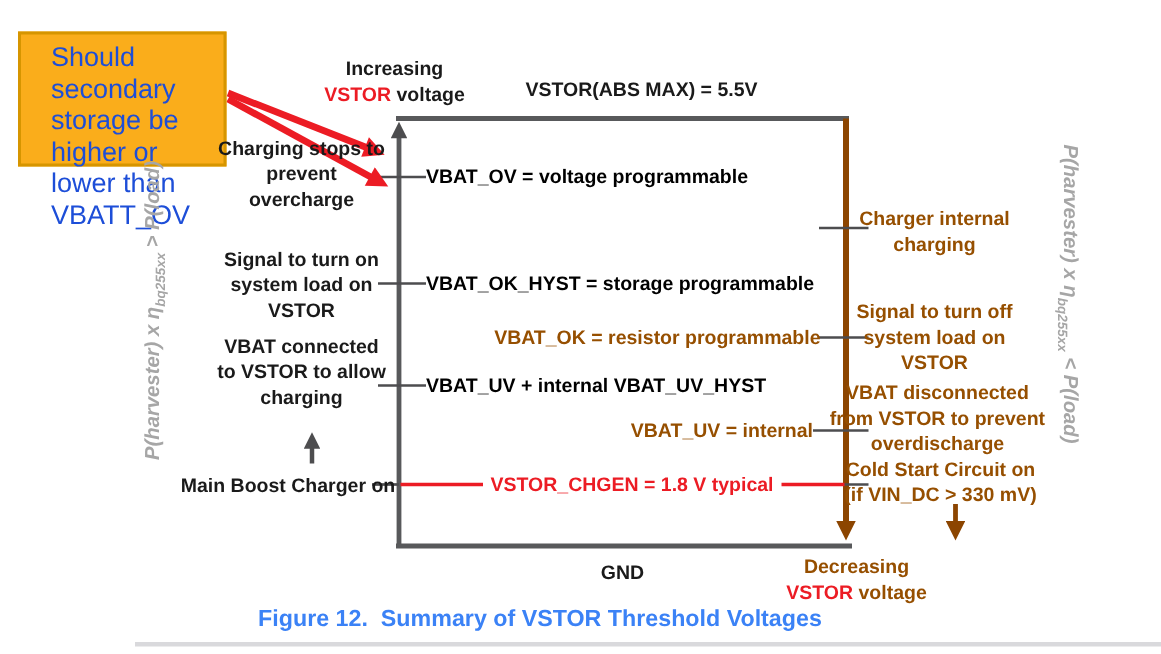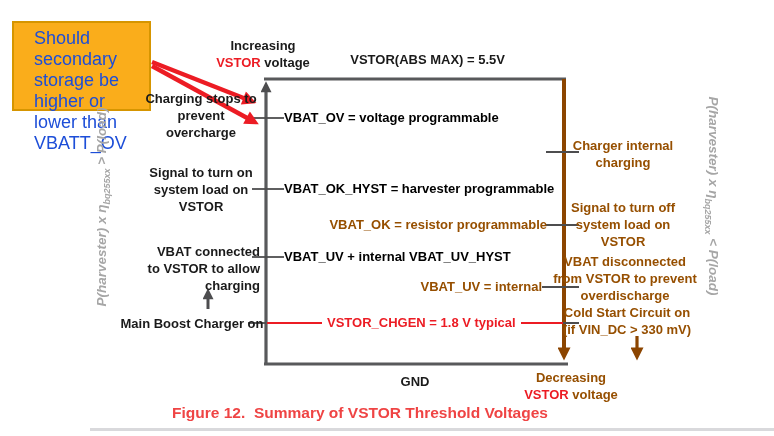--- a/index.html
+++ b/index.html
@@ -19,21 +19,21 @@
     background:#FAAD1B;border:2px solid #D69500;color:#1d4ed8;
     font-size:18px;line-height:21px;padding:5px 20px;font-weight:400;
   }
   .sideText{
     width:244px;height:20px;text-align:center;color:#A6A6A6;
     font-style:italic;font-size:13.5px;font-weight:700;white-space:nowrap;
   }
   .sideText sub{font-size:9px;}
   .rotL{transform:rotate(-90deg);transform-origin:center center;}
   .rotR{transform:rotate(90deg);transform-origin:center center;}
-  .caption{font-weight:700;font-size:15.5px;color:#ef4444;white-space:pre;}
+  .caption{font-weight:700;font-size:15.5px;color:#3b82f6;white-space:pre;}
   .chgen-label{background:#ffffff;padding:0 5px;}
   .rule{background:#D9D9DC;}
   svg{position:absolute;left:0;top:0;}
 </style>
 </head>
 <body>
 
 <div class="canvas">
 
   <svg width="774" height="436" viewBox="0 0 774 436">
@@ -79,27 +79,27 @@
 
   <div class="abs lbl center" style="left:198px;top:37px;width:130px;">
     <span>Increasing</span><br>
     <span class="red">VSTOR</span>
     <span>voltage</span>
   </div>
   <div class="abs lbl center" style="left:325px;top:51px;width:180px;text-align:right;">VSTOR(ABS MAX) = 5.5V</div>
 
   <div class="abs lbl center" style="left:142px;top:90px;width:118px;">Charging stops to prevent overcharge</div>
   <div class="abs lbl center" style="left:142px;top:164px;width:118px;">Signal to turn on system load on VSTOR</div>
-  <div class="abs lbl center" style="left:142px;top:243px;width:118px;text-align:right;">VBAT connected to VSTOR to allow charging</div>
+  <div class="abs lbl center" style="left:142px;top:222px;width:118px;">VBAT connected to VSTOR to allow charging</div>
   <div class="abs lbl center" style="left:112px;top:315px;width:160px;">
     <span>Main Boost Charger on</span><br>
   </div>
 
   <div class="abs thr" style="left:284px;top:110px;">VBAT_OV = voltage programmable</div>
-  <div class="abs thr" style="left:284px;top:181px;">VBAT_OK_HYST = harvester programmable</div>
+  <div class="abs thr" style="left:284px;top:181px;">VBAT_OK_HYST = storage programmable</div>
   <div class="abs thr" style="left:284px;top:249px;">VBAT_UV + internal VBAT_UV_HYST</div>
   <div class="abs thr brown right" style="right:227px;top:217px;">VBAT_OK = resistor programmable</div>
   <div class="abs thr brown right" style="right:232px;top:279px;">VBAT_UV = internal</div>
   <div class="abs thr red chgen-label" style="left:322px;top:315px;">VSTOR_CHGEN = 1.8 V typical</div>
 
   <div class="abs lbl brown center" style="left:562px;top:137px;width:122px;">Charger internal charging</div>
   <div class="abs lbl brown center" style="left:562px;top:199px;width:122px;">Signal to turn off system load on VSTOR</div>
   <div class="abs lbl brown center" style="left:552px;top:253px;width:146px;">VBAT disconnected from VSTOR to prevent overdischarge</div>
   <div class="abs lbl brown center" style="left:552px;top:304px;width:150px;">
     <span>Cold Start Circuit on</span><br>

